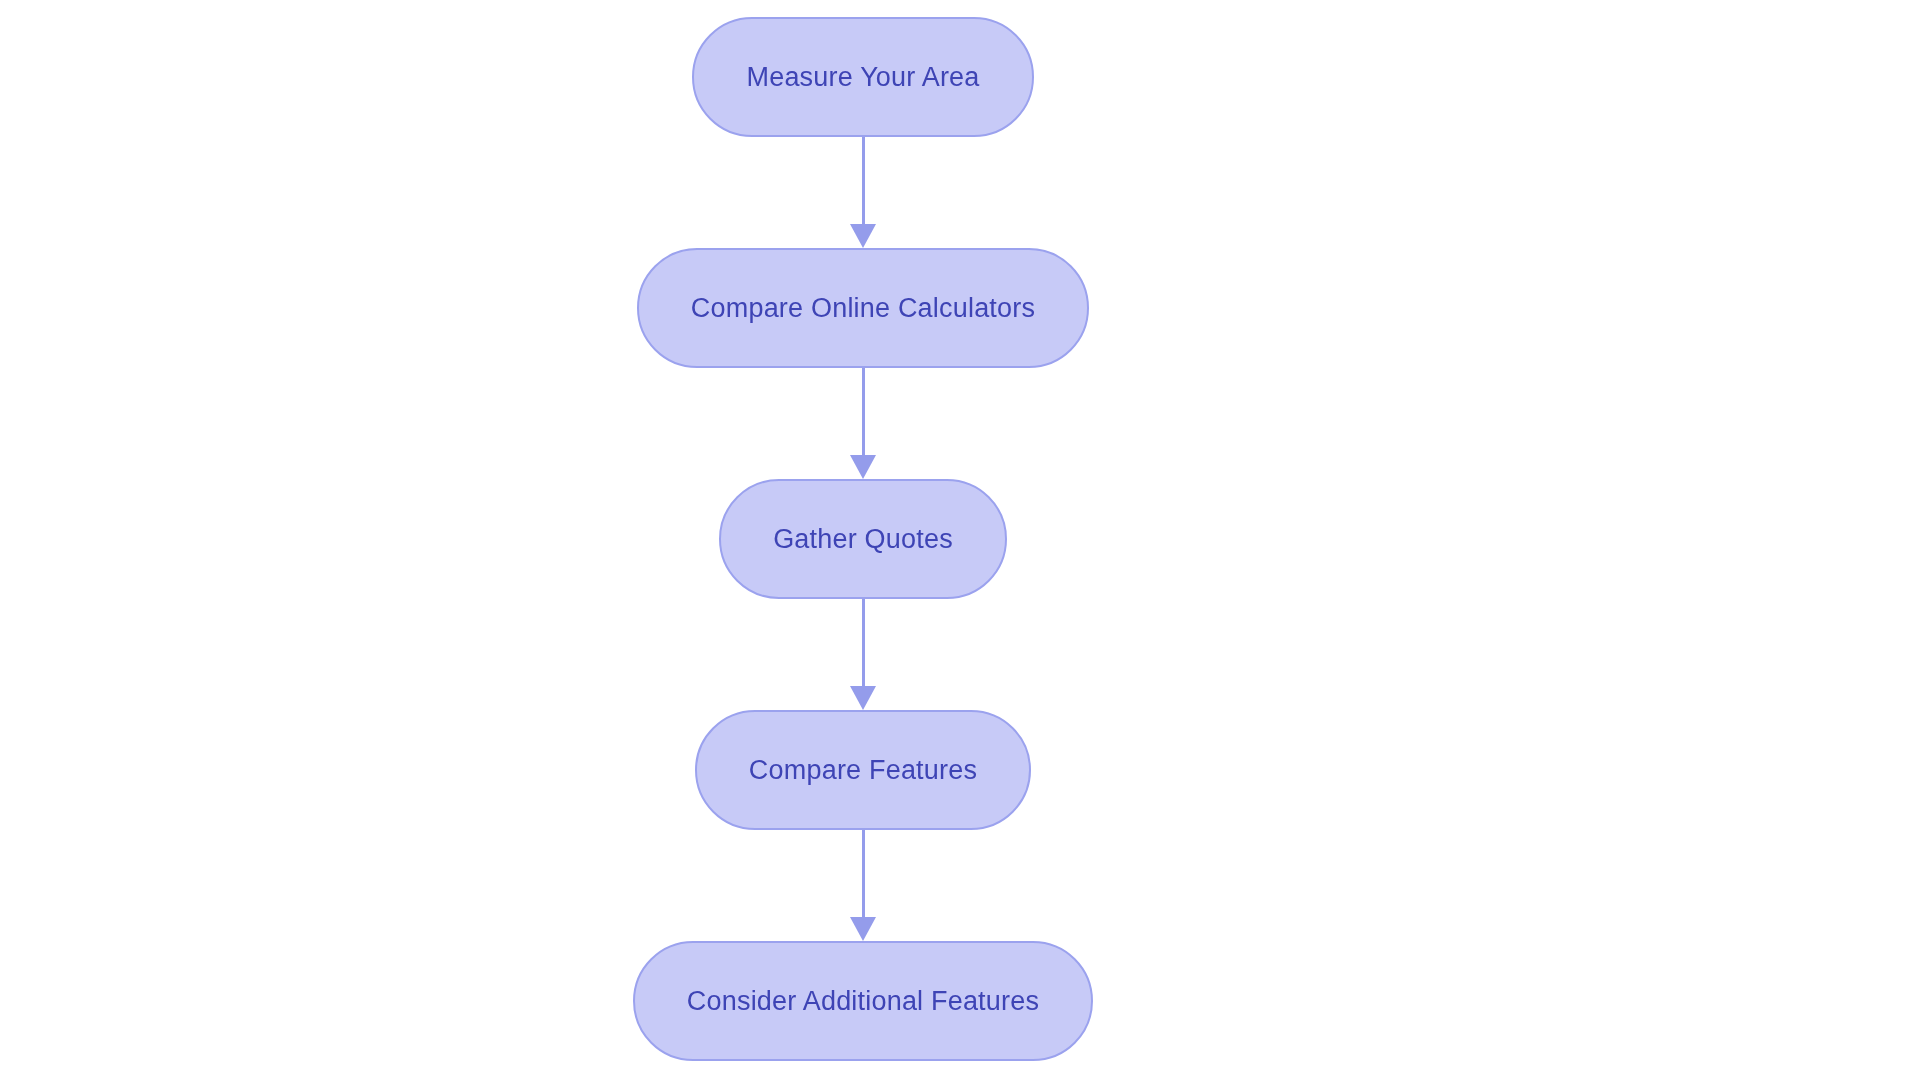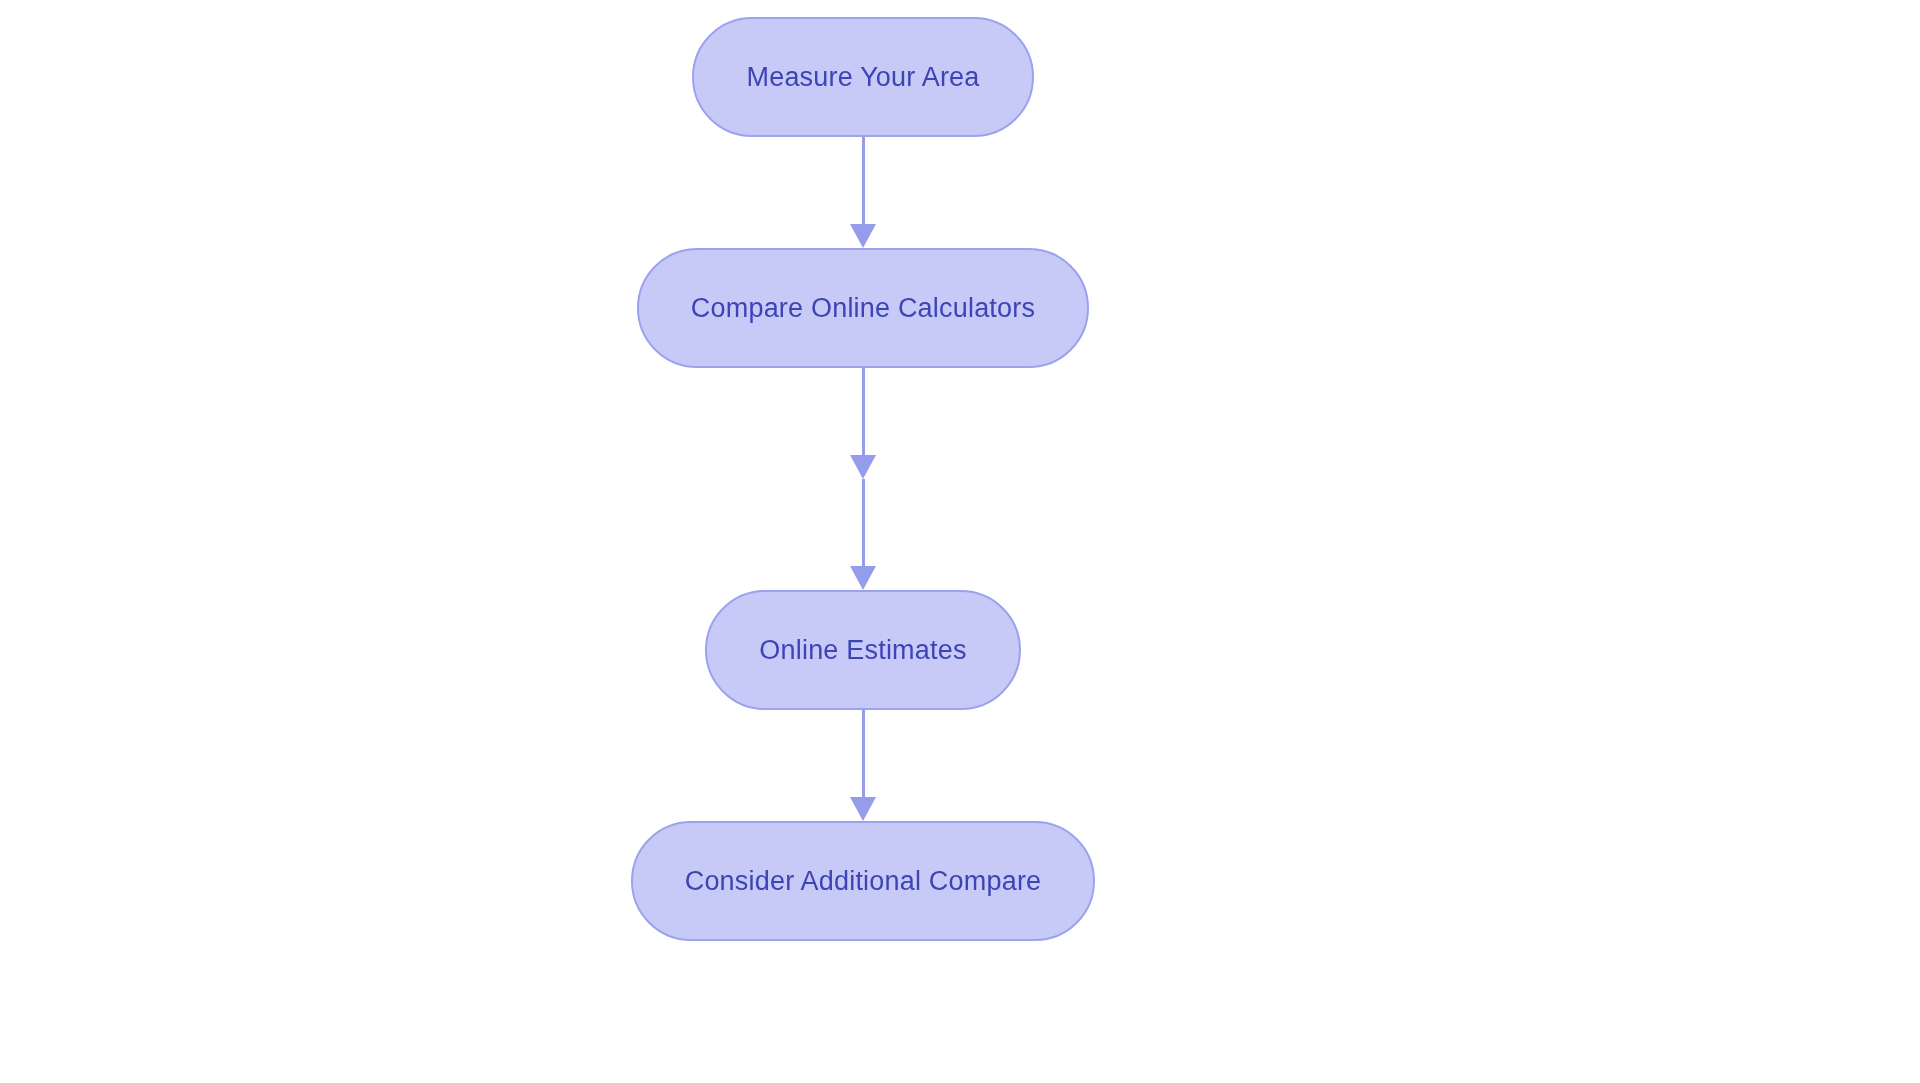--- a/index.html
+++ b/index.html
@@ -77,32 +77,35 @@
 
   <div class="node">
     <span>Compare Online Calculators</span>
   </div>
 
   <div class="connector">
     <div class="shaft"></div>
     <div class="head"></div>
   </div>
 
-
-  <div class="connector">
-    <div class="shaft"></div>
-    <div class="head"></div>
-  </div>
-
   <div class="node">
-    <span>Online Estimates</span>
+    <span>Gather Quotes</span>
   </div>
 
   <div class="connector">
     <div class="shaft"></div>
     <div class="head"></div>
   </div>
 
   <div class="node">
-    <span>Consider Additional Compare</span>
+    <span>Compare Features</span>
+  </div>
+
+  <div class="connector">
+    <div class="shaft"></div>
+    <div class="head"></div>
+  </div>
+
+  <div class="node">
+    <span>Consider Additional Features</span>
   </div>
 
 </div>
 
 </body></html>

